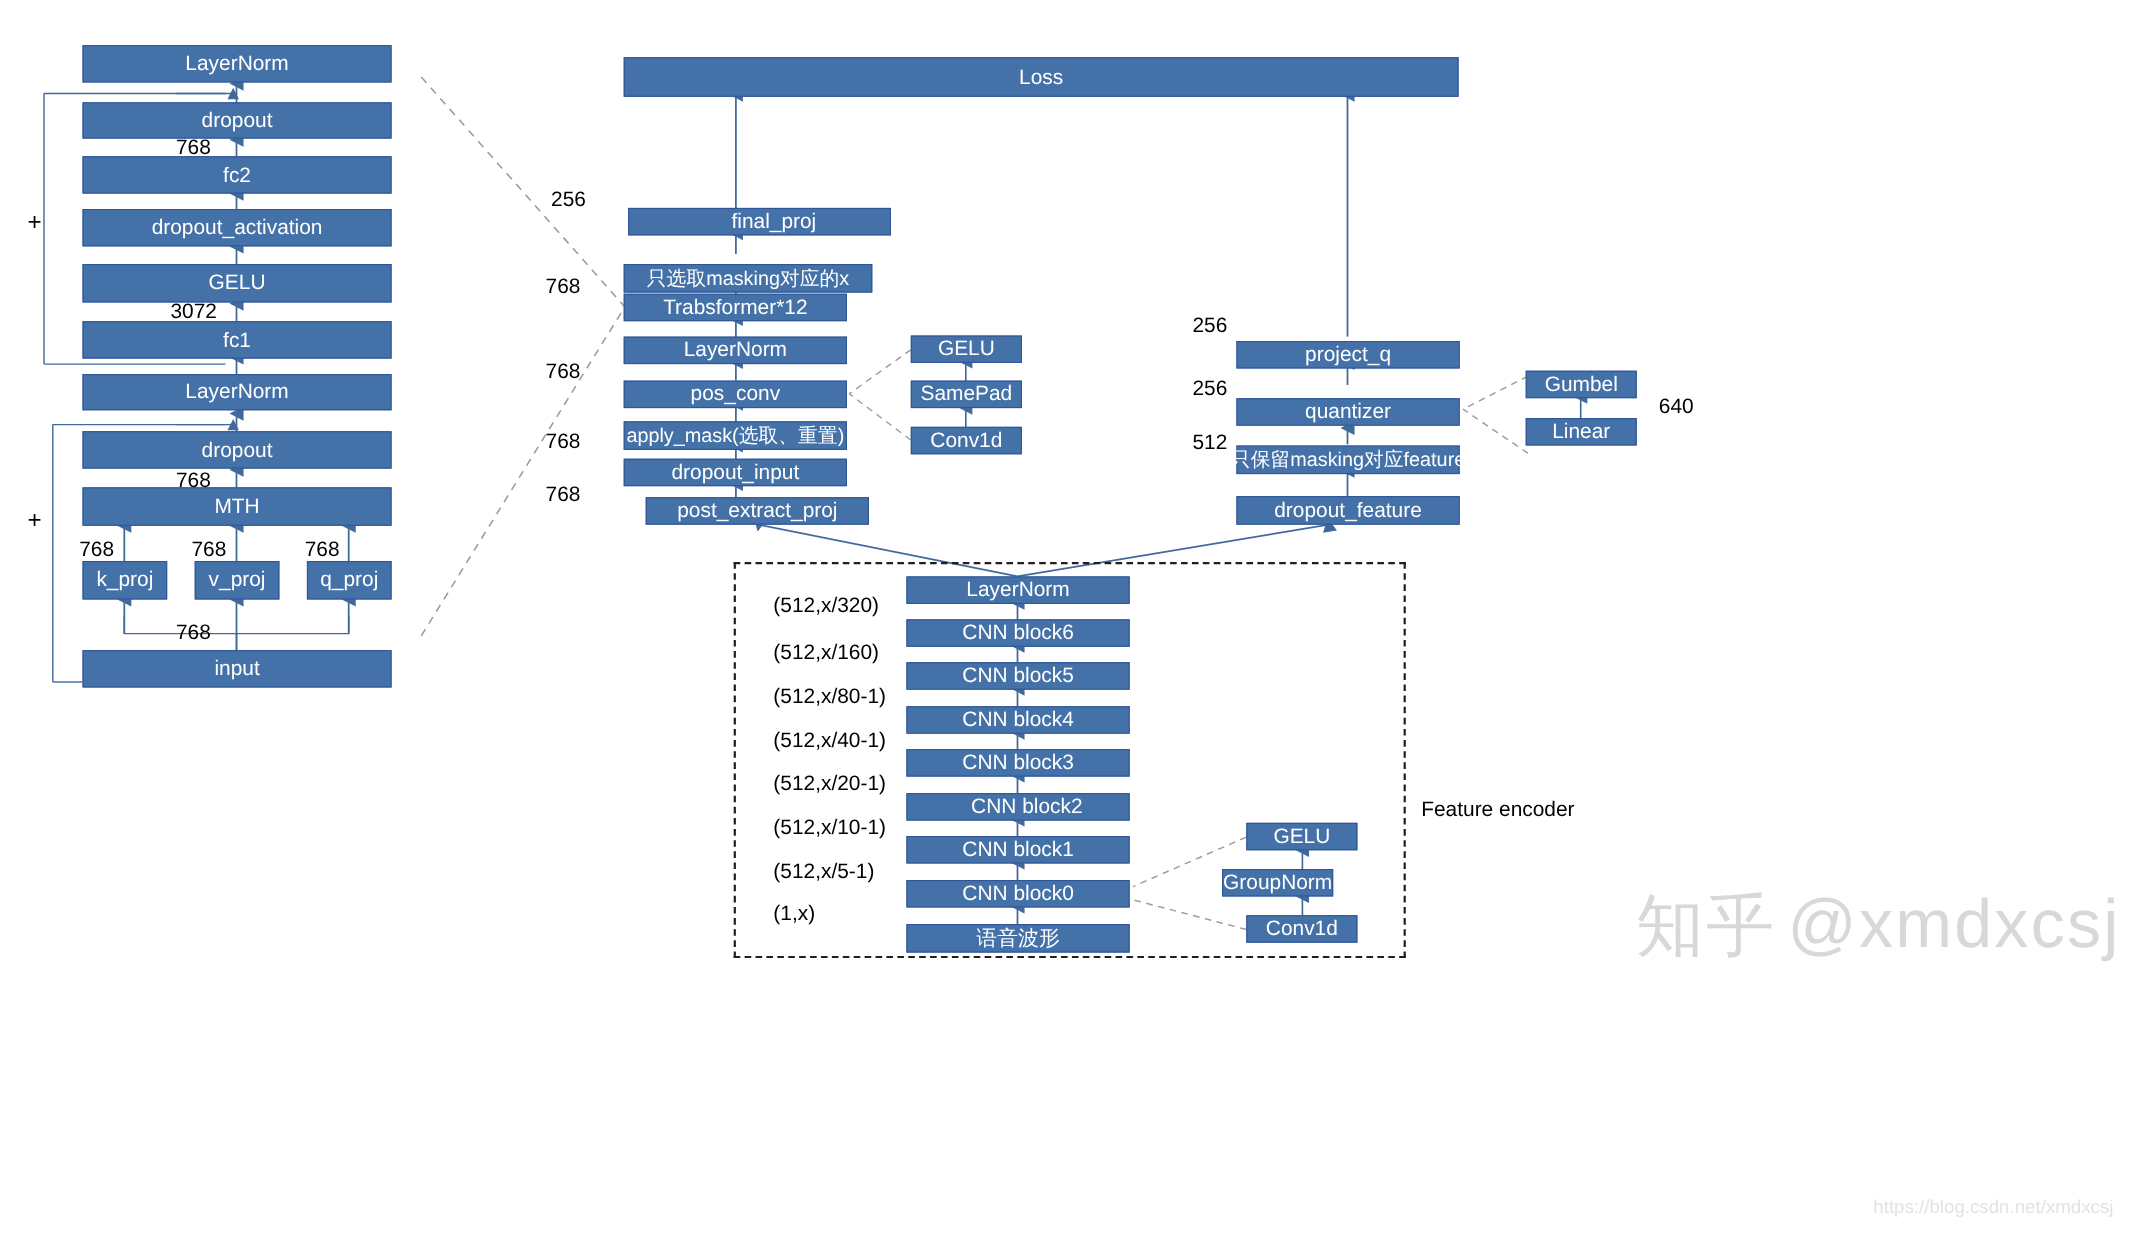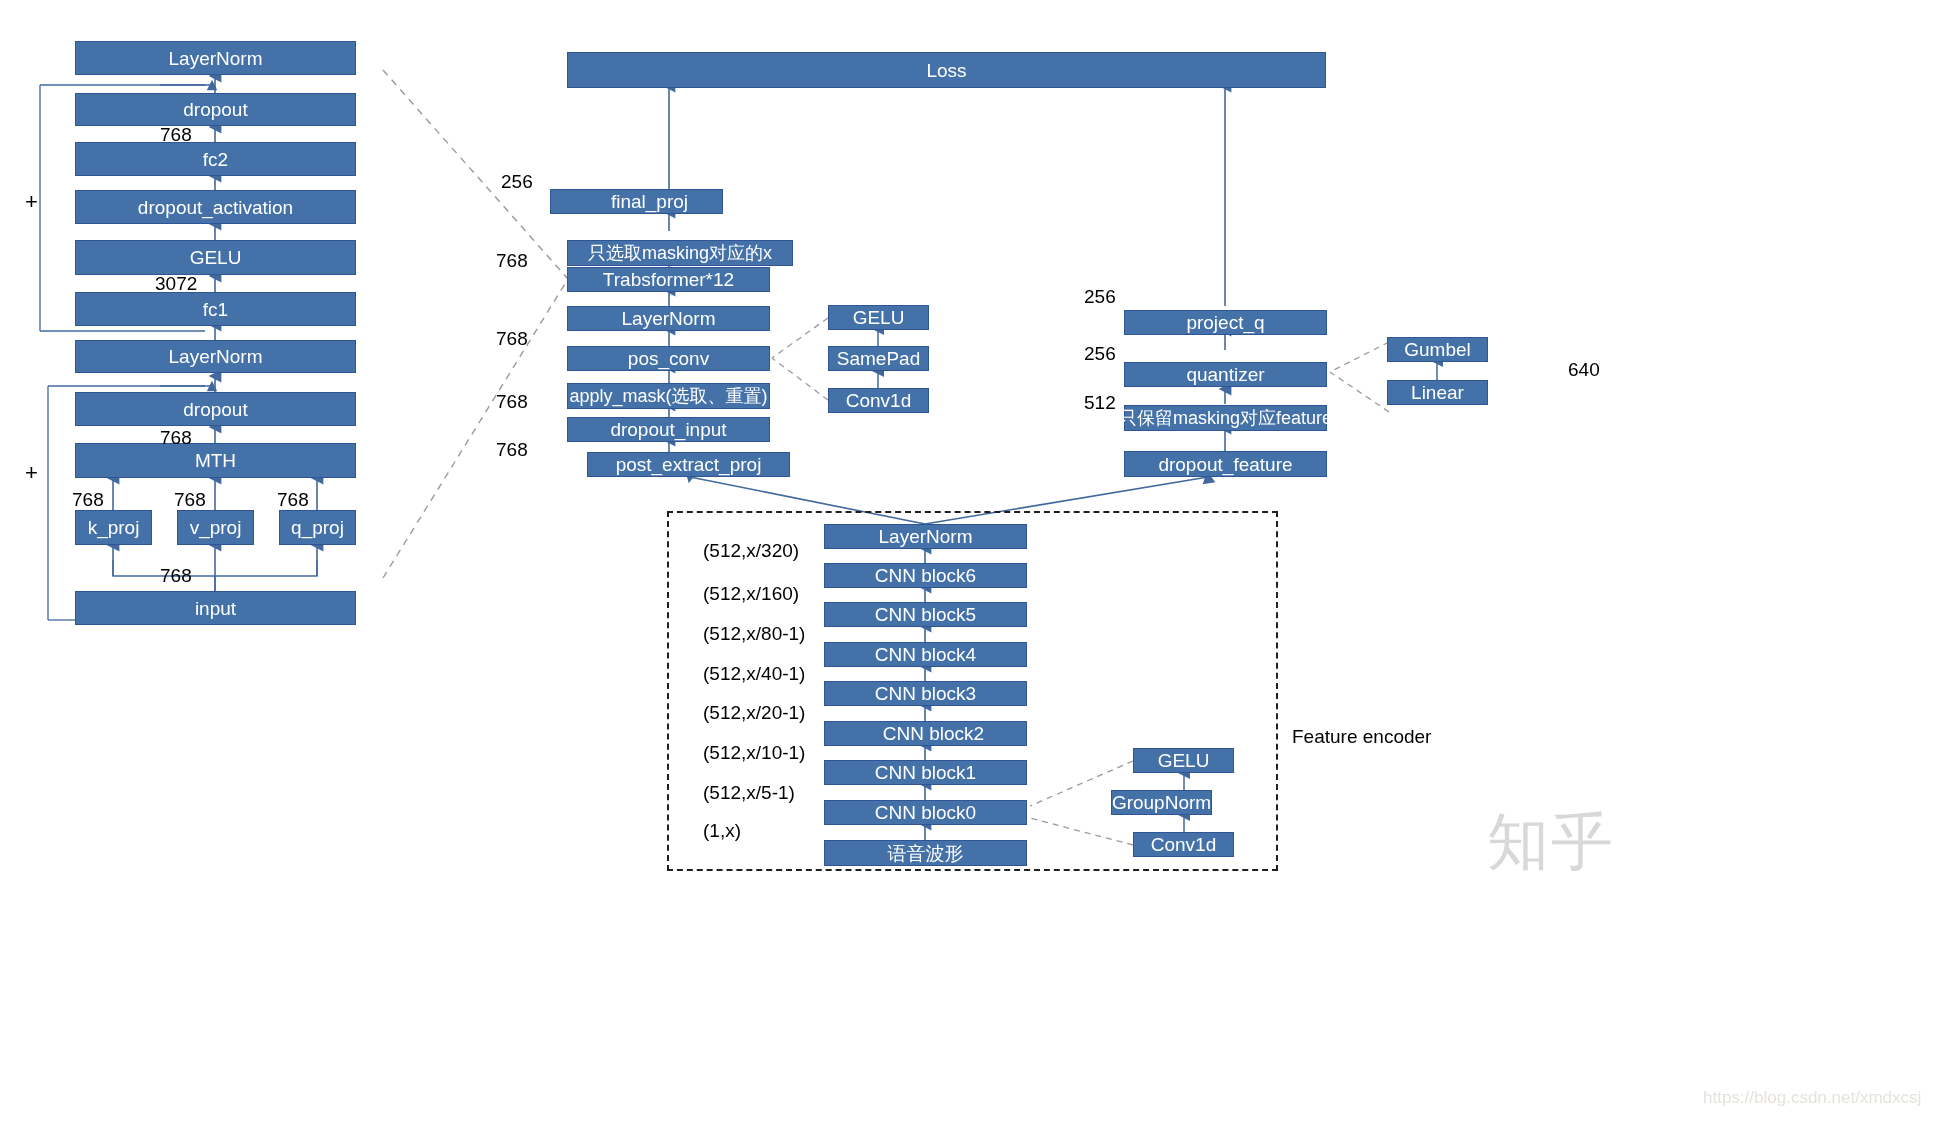--- a/index.html
+++ b/index.html
@@ -191,21 +191,21 @@
   <div class="lbl" style="left:155px; top:274px;">3072</div>
   <div class="lbl" style="left:160px; top:428px;">768</div>
   <div class="lbl" style="left:72px; top:490px;">768</div>
   <div class="lbl" style="left:174px; top:490px;">768</div>
   <div class="lbl" style="left:277px; top:490px;">768</div>
   <div class="lbl" style="left:160px; top:566px;">768</div>
   <div class="lbl plus" style="left:25px; top:191px;">+</div>
   <div class="lbl plus" style="left:25px; top:462px;">+</div>
 
   <div class="node" style="left:567px; top:52px; width:759px; height:36px;">Loss</div>
-  <div class="node" style="left:550px; top:189px; width:173px; height:25px;padding-left:26px;">final_proj</div>
+  <div class="node" style="left:571px; top:189px; width:239px; height:25px;padding-left:26px;">final_proj</div>
   <div class="node small" style="left:567px; top:240px; width:226px; height:26px;">只选取masking对应的x</div>
   <div class="node" style="left:567px; top:267px; width:203px; height:25px;">Trabsformer*12</div>
   <div class="node" style="left:567px; top:306px; width:203px; height:25px;">LayerNorm</div>
   <div class="node" style="left:567px; top:346px; width:203px; height:25px;">pos_conv</div>
   <div class="node small" style="left:567px; top:383px; width:203px; height:26px;">apply_mask(选取、重置)</div>
   <div class="node" style="left:567px; top:417px; width:203px; height:25px;">dropout_input</div>
   <div class="node" style="left:567px; top:452px; width:203px; height:25px;margin-left:20px;">post_extract_proj</div>
 
   <div class="lbl" style="left:501px; top:172px;">256</div>
   <div class="lbl" style="left:496px; top:251px;">768</div>
@@ -221,21 +221,21 @@
   <div class="node" style="left:1124px; top:362px; width:203px; height:25px;">quantizer</div>
   <div class="node small" style="left:1124px; top:405px; width:203px; height:26px;text-align:right;">只保留masking对应feature</div>
   <div class="node" style="left:1124px; top:451px; width:203px; height:26px;">dropout_feature</div>
 
   <div class="lbl" style="left:1084px; top:287px;">256</div>
   <div class="lbl" style="left:1084px; top:344px;">256</div>
   <div class="lbl" style="left:1084px; top:393px;">512</div>
 
   <div class="node" style="left:1387px; top:337px; width:101px; height:25px;">Gumbel</div>
   <div class="node" style="left:1387px; top:380px; width:101px; height:25px;">Linear</div>
-  <div class="lbl" style="left:1568px; top:360px;">640</div>
+  <div class="lbl" style="left:1508px; top:360px;">640</div>
 
   <div class="dashbox" style="left:667px; top:511px; width:611px; height:360px;"></div>
   <div class="lbl" style="left:1292px; top:727px;">Feature encoder</div>
 
   <div class="node" style="left:824px; top:524px; width:203px; height:25px;">LayerNorm</div>
   <div class="node" style="left:824px; top:563px; width:203px; height:25px;">CNN block6</div>
   <div class="node" style="left:824px; top:602px; width:203px; height:25px;">CNN block5</div>
   <div class="node" style="left:824px; top:642px; width:203px; height:25px;">CNN block4</div>
   <div class="node" style="left:824px; top:681px; width:203px; height:25px;">CNN block3</div>
   <div class="node" style="left:824px; top:721px; width:203px; height:25px;padding-left:16px;">CNN block2</div>
@@ -250,15 +250,16 @@
   <div class="lbl" style="left:703px; top:703px;">(512,x/20-1)</div>
   <div class="lbl" style="left:703px; top:743px;">(512,x/10-1)</div>
   <div class="lbl" style="left:703px; top:783px;">(512,x/5-1)</div>
   <div class="lbl" style="left:703px; top:821px;">(1,x)</div>
 
   <div class="node" style="left:1133px; top:748px; width:101px; height:25px;">GELU</div>
   <div class="node" style="left:1111px; top:790px; width:101px; height:25px;">GroupNorm</div>
   <div class="node" style="left:1133px; top:832px; width:101px; height:25px;">Conv1d</div>
 
   <div class="wm" style="left:1487px; top:800px;">知乎</div>
+  <div class="wm" style="left:1625px; top:805px;">@xmdxcsj</div>
   <div class="wm2" style="left:1703px; top:1088px;">https://blog.csdn.net/xmdxcsj</div>
 
 </div>
 
 </body></html>

